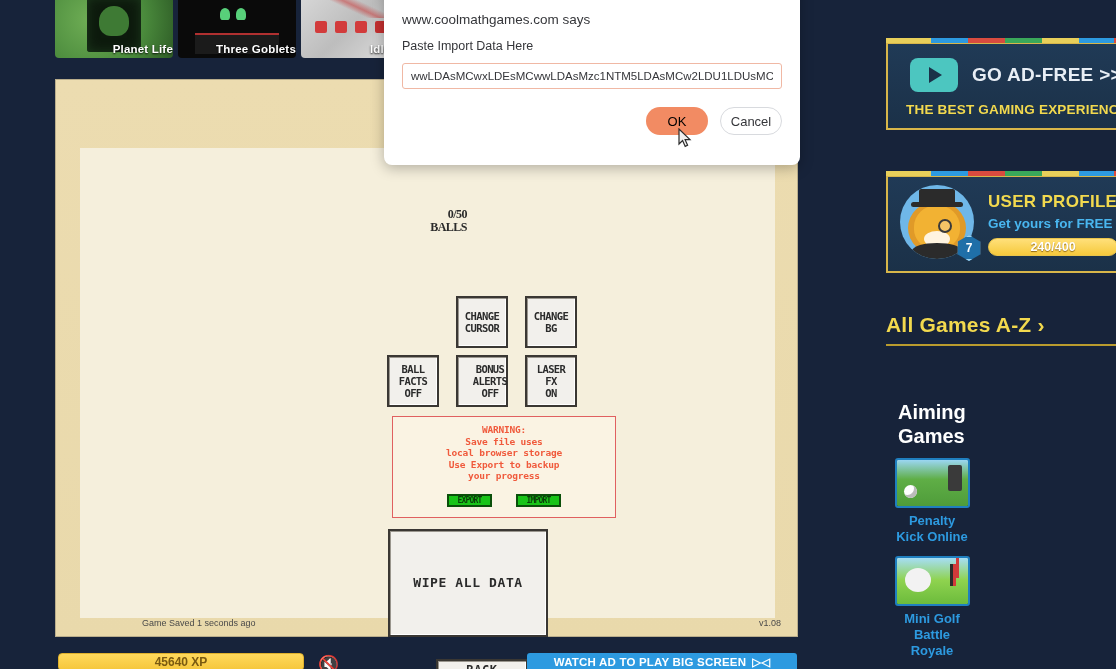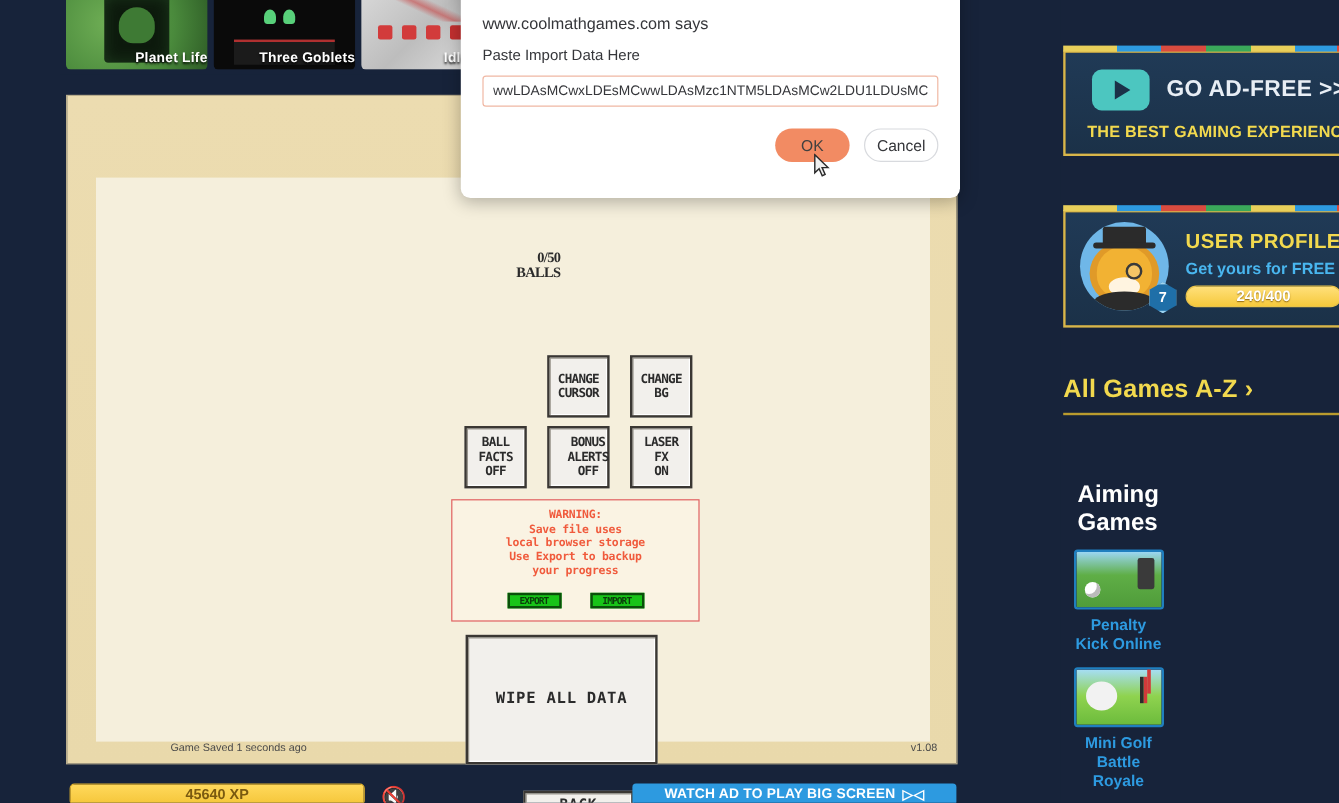--- a/index.html
+++ b/index.html
@@ -93,21 +93,21 @@
     color: #2b2b2b; letter-spacing: -0.6px;
     cursor: pointer;
   }
   #b-change-cursor { left: 400px; top: 216px; width: 52px; height: 52px; }
   #b-change-bg     { left: 469px; top: 216px; width: 52px; height: 52px; }
   #b-ball-facts    { left: 331px; top: 275px; width: 52px; height: 52px; }
   #b-bonus-alerts  { left: 400px; top: 275px; width: 52px; height: 52px; padding-left: 16px; }
   #b-laser-fx      { left: 469px; top: 275px; width: 52px; height: 52px; }
 
   .warn-box {
-    position: absolute; left: 320px; top: 336px; width: 207px; height: 102px;
+    position: absolute; left: 336px; top: 336px; width: 224px; height: 102px;
     border: 1px solid #e06060; background: #faf3e3;
   }
   .warn-text {
     margin-top: 7px; text-align: center; color: #f05a3c;
     font-family: "DejaVu Sans Mono", monospace;
     font-size: 9.5px; line-height: 11.5px; font-weight: bold; letter-spacing: -0.2px;
   }
   .ei-row { position: absolute; left: 0; right: 0; bottom: 10px; display: flex; justify-content: center; gap: 24px; }
   .ei-btn {
     width: 45px; height: 13px; background: #18c418; border: 2px solid #0a4f0a;
@@ -291,21 +291,21 @@
   .dlg-input {
     margin-top: 10px; width: 380px; height: 26px;
     border: 1px solid #f0b8a4; border-radius: 3px;
     padding: 0 8px; font-size: 11.5px; color: #35363a;
     font-family: "Liberation Sans", sans-serif;
     background: #fff; outline: none;
   }
   .dlg-actions { margin-top: 18px; display: flex; justify-content: flex-end; gap: 12px; }
   .dlg-ok {
     width: 62px; height: 28px; border-radius: 14px; border: none;
-    background: #f28b63; color: #404040; font-size: 13px; cursor: pointer;
+    background: #f28b63; color: #000000; font-size: 13px; cursor: pointer;
     font-family: "Liberation Sans", sans-serif;
   }
   .dlg-cancel {
     width: 62px; height: 28px; border-radius: 14px;
     border: 1px solid #d8dade; background: #fff; color: #35363a; font-size: 13px; cursor: pointer;
     font-family: "Liberation Sans", sans-serif;
   }
   .cursor-arrow { position: absolute; left: 678px; top: 128px; width: 14px; height: 20px; z-index: 50; }
 </style>
 </head>

